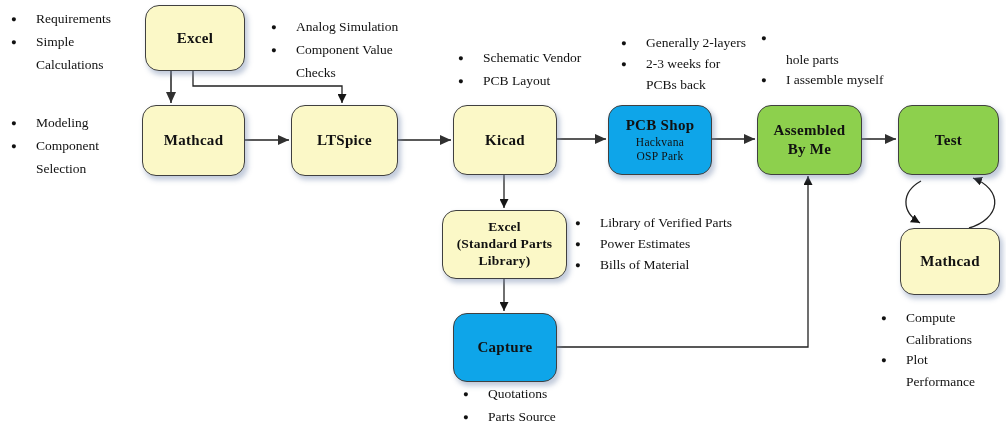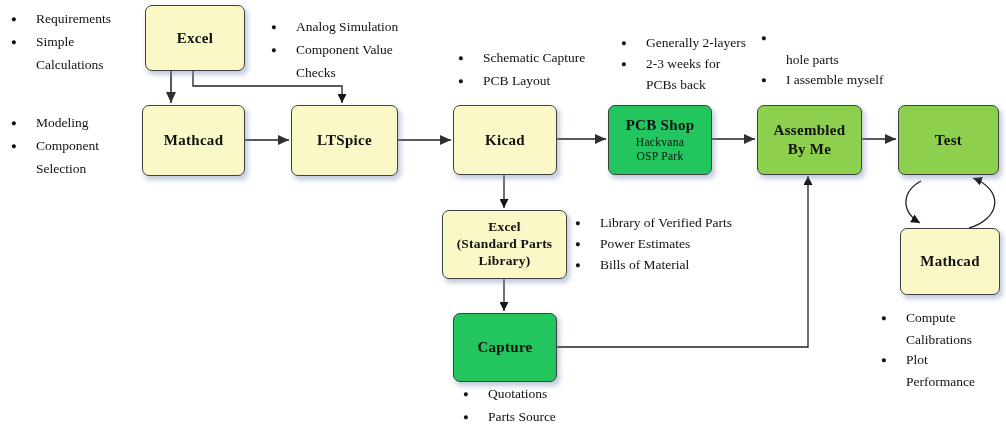--- a/index.html
+++ b/index.html
@@ -1,29 +1,29 @@
 <!DOCTYPE html>
 <html><head>
 <meta charset="utf-8">
 <style>
   html,body{margin:0;padding:0;background:#fff;}
   #canvas{position:relative;width:1006px;height:432px;background:#fff;
           font-family:"Liberation Serif", serif;color:#111;overflow:hidden;}
   #wires{position:absolute;left:0;top:0;width:1006px;height:432px;}
 
   
-  .node{position:absolute;border:1.6px solid #404040;border-radius:7px;
+  .node{position:absolute;border:1.6px solid #404040;border-radius:14px;
         box-shadow:2.5px 3.5px 5px rgba(120,140,175,.45);
         display:flex;flex-direction:column;align-items:center;justify-content:center;
         text-align:center;line-height:1.25;}
   .node .nlabel{font-weight:bold;font-size:15px;letter-spacing:.3px;}
   .node .nsub{font-weight:normal;font-size:11.5px;letter-spacing:.3px;}
   .node .nmid{font-weight:bold;font-size:13.5px;letter-spacing:.2px;}
   .tool{background:#FBF8C7;}
-  .vendor{background:#22c55e;}
+  .vendor{background:#0ea5e9;}
   .labor{background:#8DD04D;}
 
   
   .note{position:absolute;font-size:13.5px;line-height:21px;}
   .nrow{display:flex;}
   .bu{width:25px;flex:0 0 25px;text-align:left;padding-left:3px;}
   .nrow.b .bu::before{content:"●";font-size:9.5px;position:relative;top:-1px;}
   .nt{white-space:nowrap;}
 
   
@@ -158,21 +158,21 @@
       </div>
     <div class="nrow">
         <span class="bu"></span>
         <span class="nt">Checks</span>
       </div>
   </div>
 
   <div class="note" style="left:455px;top:47px">
     <div class="nrow b">
         <span class="bu"></span>
-        <span class="nt">Schematic Capture</span>
+        <span class="nt">Schematic Vendor</span>
       </div>
     <div class="nrow b">
         <span class="bu"></span>
         <span class="nt">PCB Layout</span>
       </div>
   </div>
 
   <div class="note" style="left:618px;top:33px;line-height:20px">
     <div class="nrow b">
         <span class="bu"></span>

